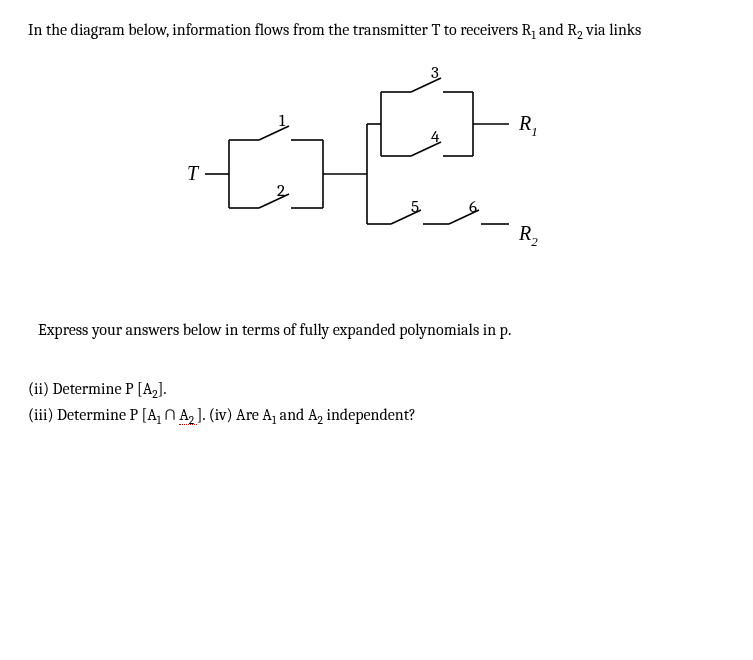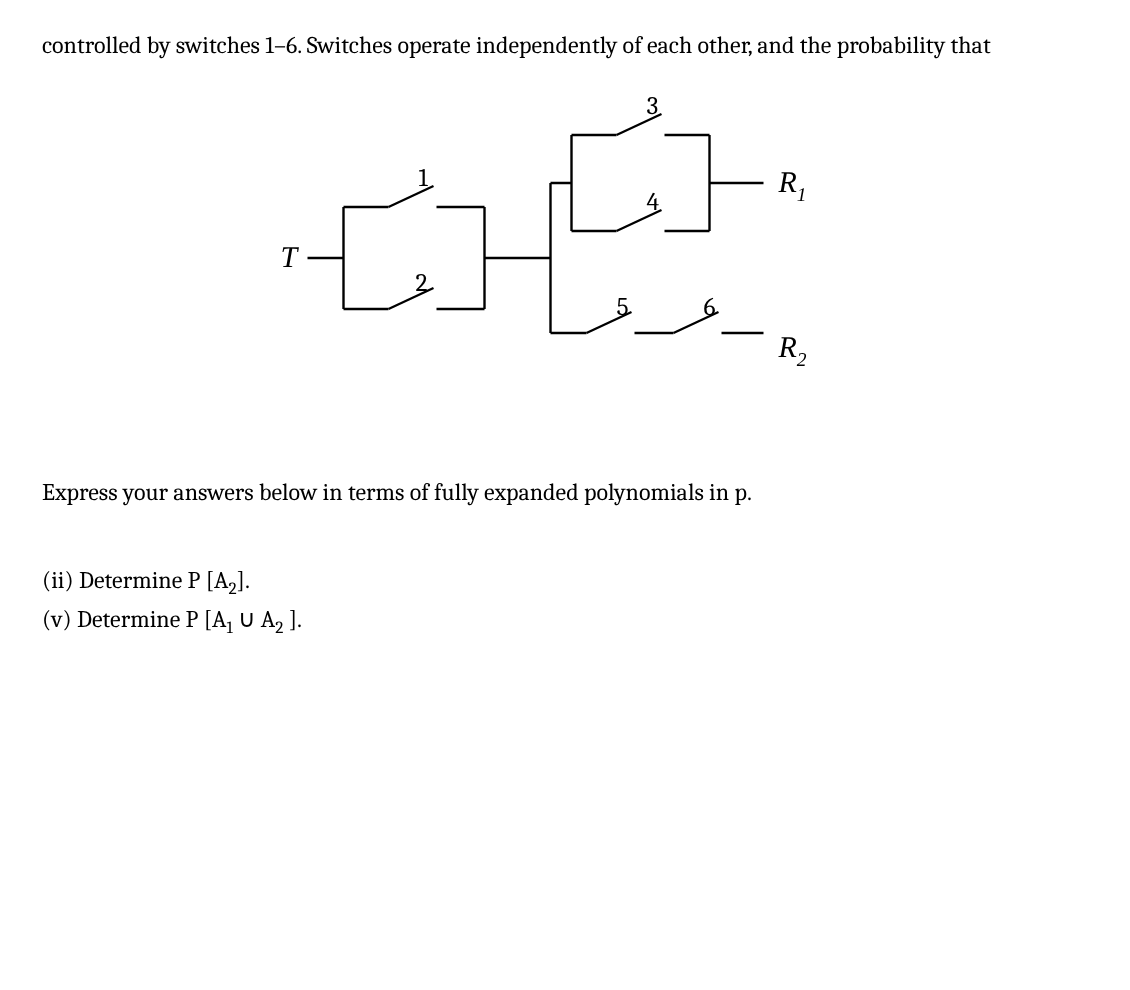--- a/index.html
+++ b/index.html
@@ -9,30 +9,32 @@
       color: #000;
       background: #fff;
       padding: 20px 28px;
       width: 753px;
       line-height: 1.35;
     }
     .intro { margin-bottom: 18px; }
     .sub { font-size: 0.72em; vertical-align: sub; }
     .diagram-wrap { display: flex; justify-content: center; margin: 18px 0 48px 0; }
     .diagram { }
-    .instruction { margin: 44px 0 38px 0; }
+    .instruction { margin: 44px 0 38px 10px; }
     .questions div { margin-bottom: 2px; }
     .dotted { border-bottom: 1px dotted #c00; }
     .italic { font-style: italic; font-family: 'Times New Roman', serif; }
   </style>
 </head>
 <body>
 
 <div class="intro">
-  <div>controlled by switches 1–6. Switches operate independently of each other, and the probability that</div>
+  <div>
+    <span>In the diagram below, information flows from the transmitter T to receivers R</span><span class="sub">1</span><span> and R</span><span class="sub">2</span><span> via links</span>
+  </div>
 </div>
 
 <div class="diagram-wrap">
   <svg class="diagram" width="420" height="210" viewBox="0 0 420 210">
     <g stroke="#000" stroke-width="1.6" fill="none">
 
       <line x1="38" y1="112" x2="62" y2="112"></line>
 
       <line x1="62" y1="78" x2="62" y2="146"></line>
 
@@ -81,15 +83,15 @@
   </svg>
 </div>
 
 <div class="instruction">Express your answers below in terms of fully expanded polynomials in p.</div>
 
 <div class="questions">
   <div>
     <span>(ii) Determine P [A</span><span class="sub">2</span><span>].</span>
   </div>
   <div>
-    <span>(v) Determine P [A</span><span class="sub">1</span><span> ∪ A</span><span class="sub">2</span><span> ].</span>
+    <span>(iii) Determine P [A</span><span class="sub">1</span><span> ∩ </span><span class="dotted"><span>A</span><span class="sub">2 </span></span><span>]. (iv) Are A</span><span class="sub">1</span><span> and A</span><span class="sub">2</span><span> independent?</span>
   </div>
 </div>
 
 </body></html>

